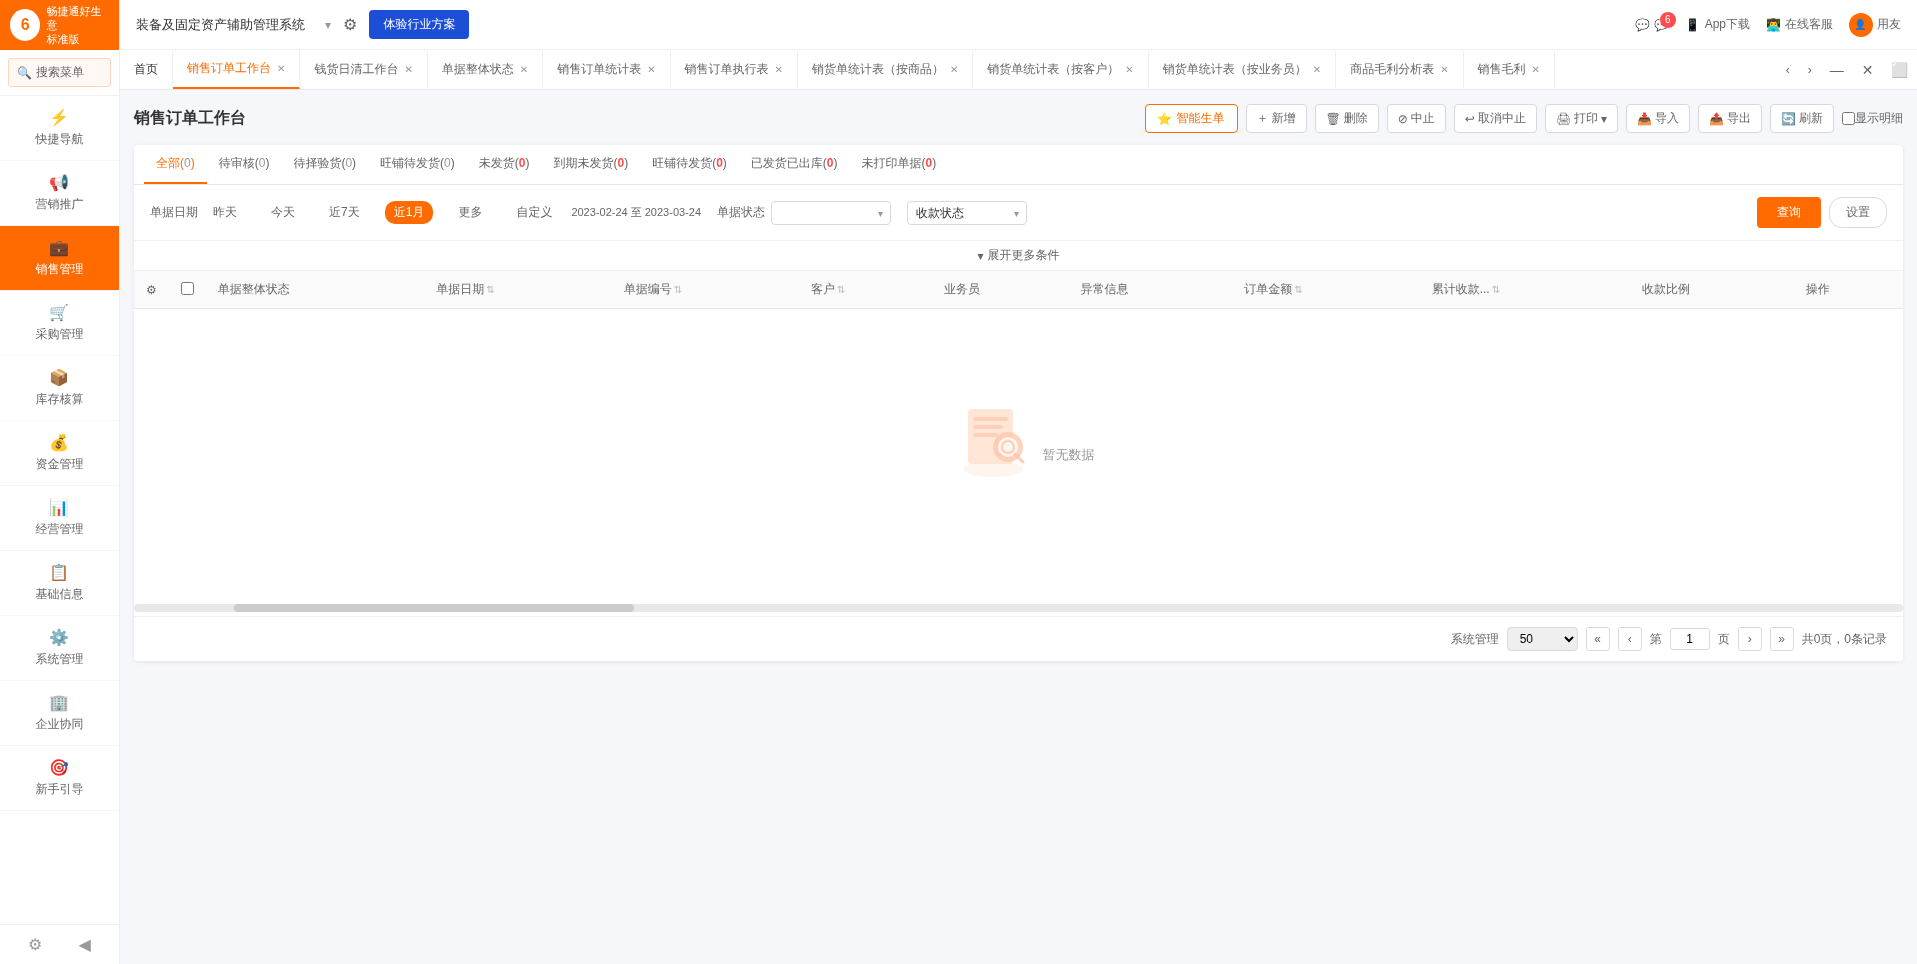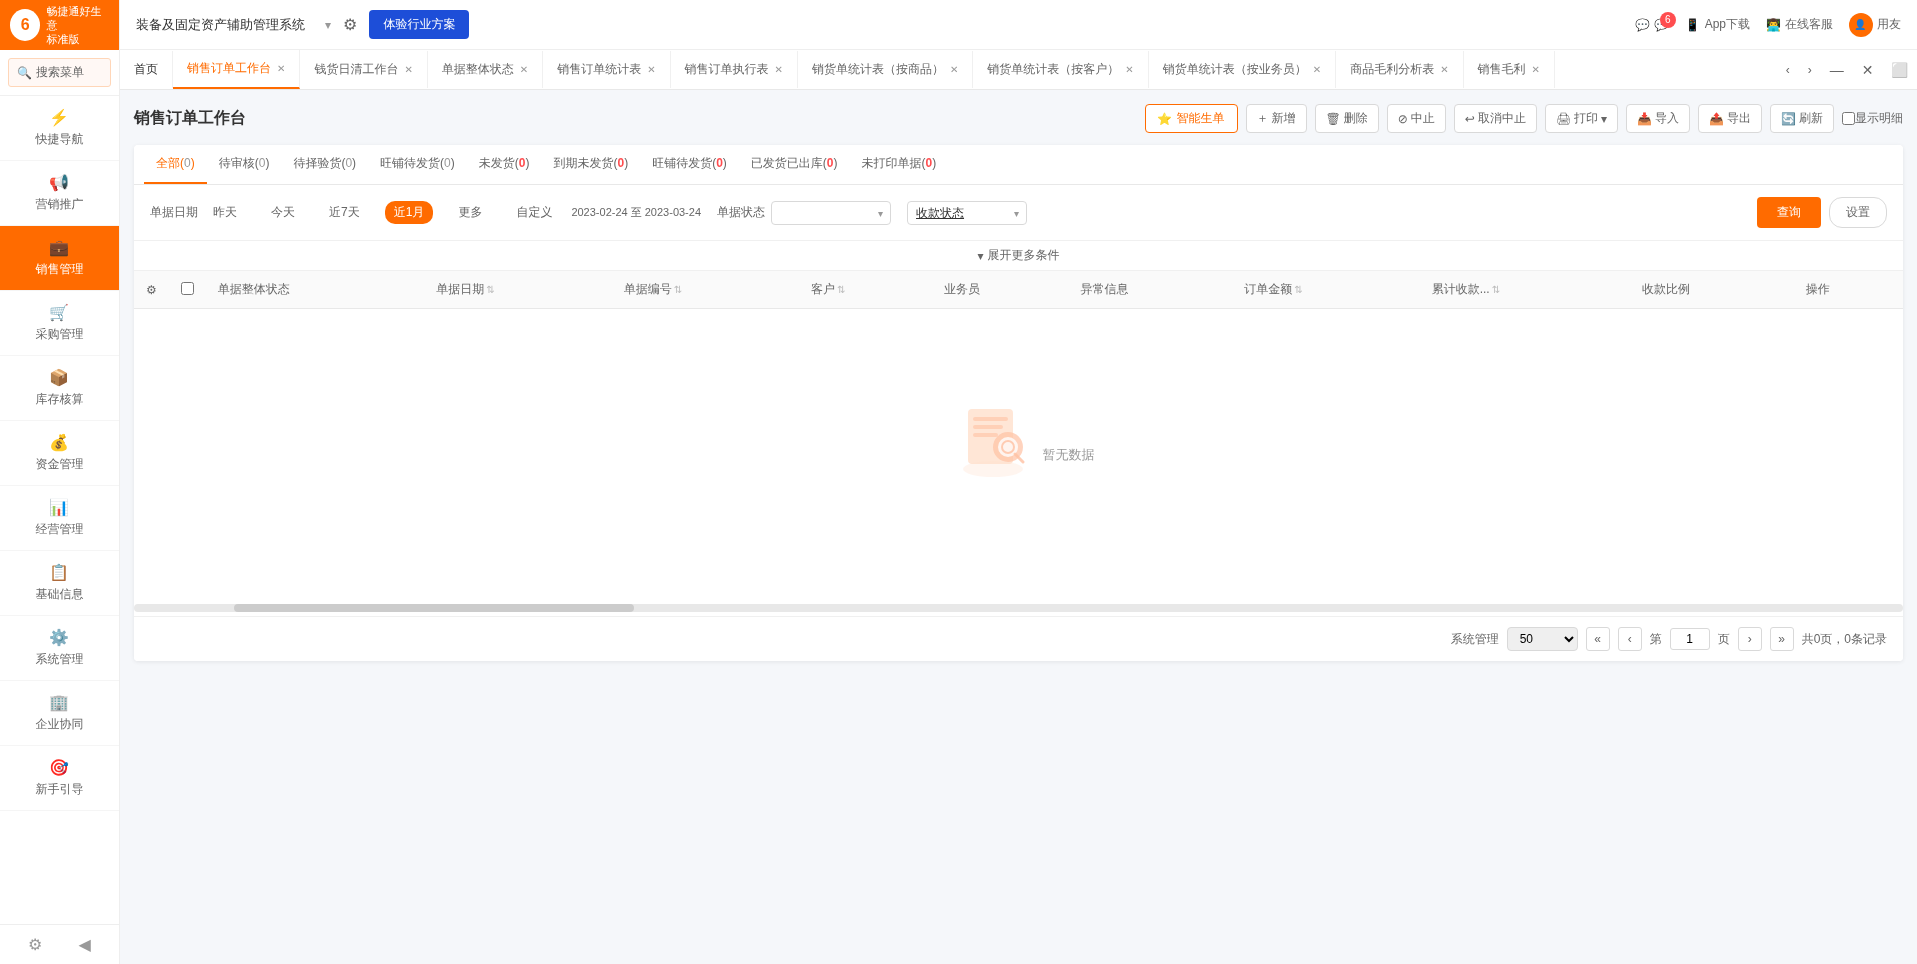--- a/index.html
+++ b/index.html
@@ -59,21 +59,21 @@
 
     
     .filter-bar { background: #fff; padding: 12px 16px; border-bottom: 1px solid #f0f0f0; }
     .filter-row { display: flex; align-items: center; gap: 16px; flex-wrap: wrap; }
     .filter-item { display: flex; align-items: center; gap: 6px; font-size: 12px; color: #666; }
     .filter-label { color: #666; white-space: nowrap; }
     .filter-date-btns { display: flex; gap: 16px; align-items: center; }
     .filter-date-btn { padding: 2px 8px; border-radius: 3px; cursor: pointer; color: #666; font-size: 12px; border: 1px solid transparent; }
     .filter-date-btn.active { background: #ff6b00; color: #fff; border-radius: 10px; }
     .filter-date-range { color: #666; font-size: 11px; margin-left: 4px; }
-    .filter-select { border: 1px solid #d9d9d9; border-radius: 4px; padding: 4px 24px 4px 8px; font-size: 12px; color: #333; background: #fff; cursor: pointer; appearance: none; min-width: 120px; position: relative; text-decoration: underline; }
+    .filter-select { border: 1px solid #d9d9d9; border-radius: 4px; padding: 4px 24px 4px 8px; font-size: 12px; color: #333; background: #fff; cursor: pointer; appearance: none; min-width: 120px; position: relative; }
     .filter-select-wrap { position: relative; display: inline-block; }
     .filter-select-wrap::after { content: '▾'; position: absolute; right: 8px; top: 50%; transform: translateY(-50%); color: #999; pointer-events: none; font-size: 10px; }
     .expand-btn { display: flex; align-items: center; gap: 4px; cursor: pointer; color: #666; font-size: 12px; background: none; border: none; }
     .expand-btn-wrap { display: flex; justify-content: center; padding: 6px; border-bottom: 1px solid #f0f0f0; background: #fff; }
     .btn-query { background: #ff6b00; color: #fff; border: none; border-radius: 4px; padding: 6px 20px; cursor: pointer; font-size: 12px; }
     .btn-setting { background: #fff; border: 1px solid #d9d9d9; color: #666; border-radius: 13px; padding: 6px 16px; cursor: pointer; font-size: 12px; }
 
     
     .table-toolbar { background: #fff; padding: 8px 16px; display: flex; align-items: center; justify-content: space-between; border-bottom: 1px solid #f0f0f0; }
     .table-count { font-size: 12px; color: #666; }

